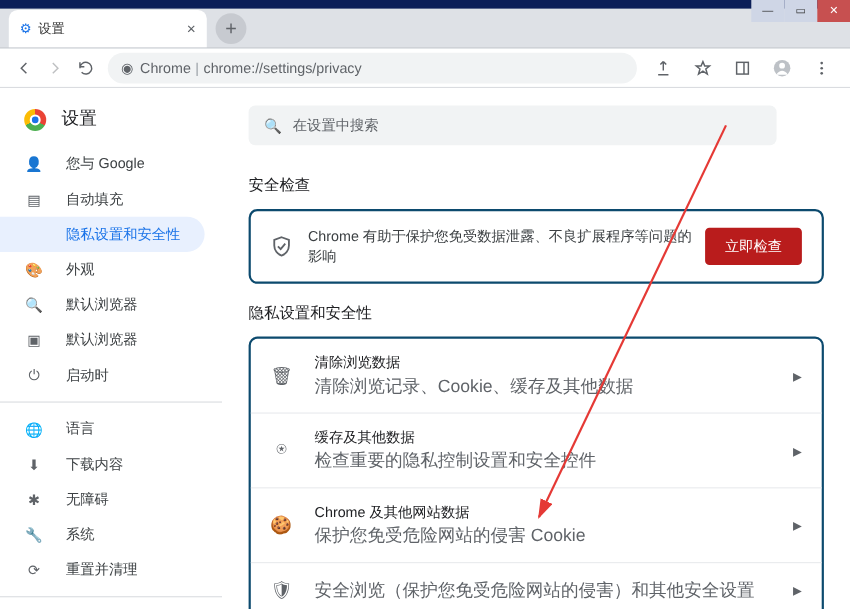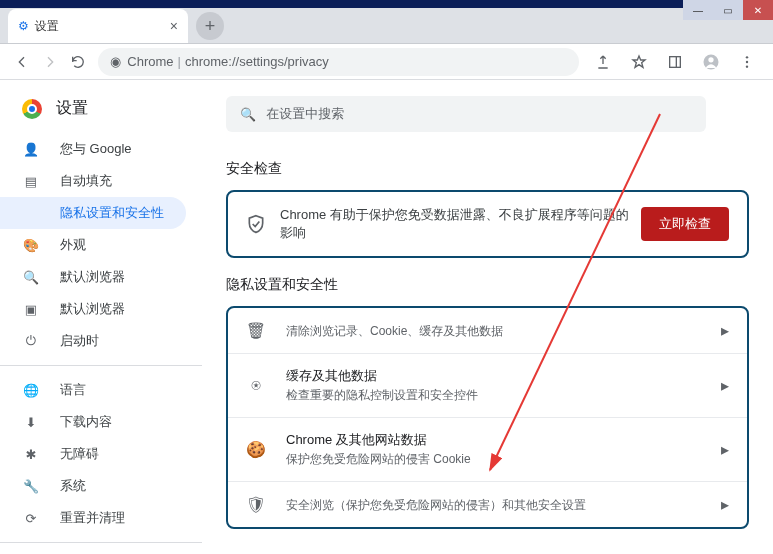--- a/index.html
+++ b/index.html
@@ -35,21 +35,21 @@
 .sec-title { font-size:14px; color:#202124; margin:18px 0 12px; }
 .card { border:2px solid #0c4a6e; border-radius:8px; }
 .safety { display:flex; align-items:center; padding:14px 18px; }
 .safety-text { font-size:13px; color:#3c4043; margin-left:14px; flex:1; }
 .check-btn { background:#b91c1c; color:#fff; border:none; padding:8px 18px; border-radius:4px; font-size:13px; cursor:pointer; }
 .row { display:flex; align-items:center; padding:13px 18px; border-top:1px solid #e8eaed; }
 .row:first-child{ border-top:none; }
 .row .ic { width:20px; color:#5f6368; margin-right:20px; display:flex;justify-content:center;}
 .row-body { flex:1; }
 .row-title { font-size:13px; color:#202124; }
-.row-sub { font-size:12px; color:#5f6368; margin-top:2px; }
+.row-sub { font-size:16px; color:#5f6368; margin-top:2px; }
 .row-arrow { color:#5f6368; }
 .annot { position:absolute; pointer-events:none; }
 svg { display:block; }
 </style>
 </head>
 <body>
 
 <div class="win-title"></div>
 
 <div class="tabbar">
@@ -205,20 +205,21 @@
         <div class="safety-text">Chrome 有助于保护您免受数据泄露、不良扩展程序等问题的影响</div>
         <button class="check-btn">立即检查</button>
       </div>
     </div>
 
     <div class="sec-title">隐私设置和安全性</div>
     <div class="card">
       <div class="row">
         <span class="ic">🗑</span>
         <div class="row-body">
+            <div class="row-title">清除浏览数据</div>
             <div class="row-sub">清除浏览记录、Cookie、缓存及其他数据</div>
           </div>
         <span class="row-arrow">▸</span>
       </div>
       <div class="row">
         <span class="ic">⍟</span>
         <div class="row-body">
             <div class="row-title">缓存及其他数据</div>
             <div class="row-sub">检查重要的隐私控制设置和安全控件</div>
           </div>

